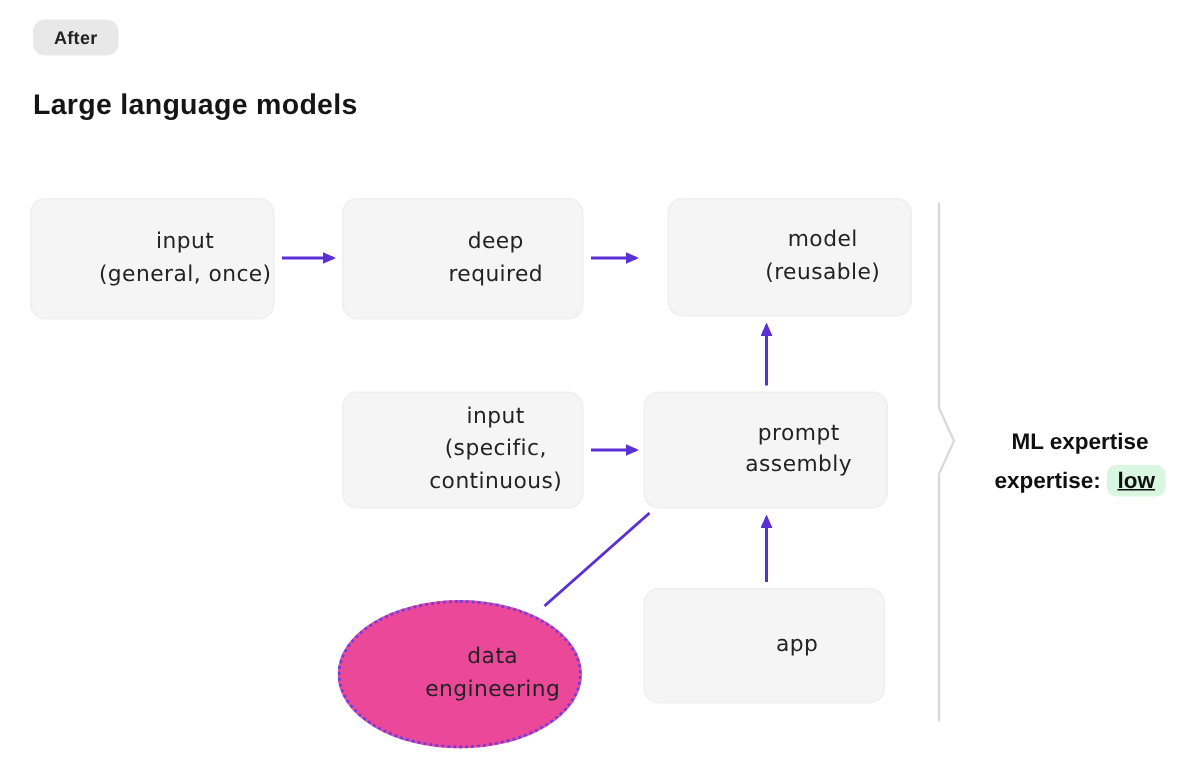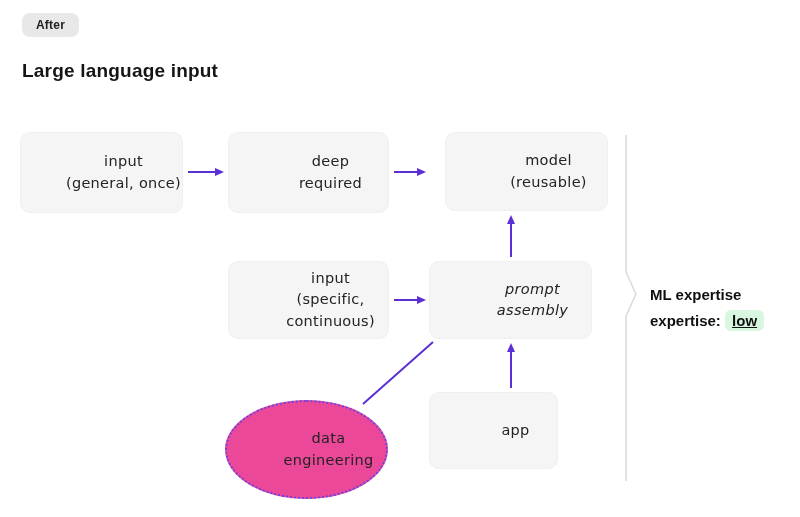--- a/index.html
+++ b/index.html
@@ -22,41 +22,41 @@
     position:absolute;background:#f5f5f6;border:1px solid #efeff0;
     border-radius:10px;display:flex;align-items:center;justify-content:center;
     text-align:center;font-size:14.5px;color:#232323;
     font-family:"DejaVu Sans",sans-serif;letter-spacing:.3px;line-height:1.45;
     white-space:pre-line;box-sizing:border-box;padding-left:44px;
   }
   .node--input-general{left:20px;top:132px;width:163px;height:81px;}
   .node--deep-learning{left:228px;top:132px;width:161px;height:81px;}
   .node--model{left:429px;top:132px;width:163px;height:79px;margin-left:16px;}
   .node--input-specific{left:228px;top:261px;width:161px;height:78px;}
-  .node--prompt-assembly{left:429px;top:261px;width:163px;height:78px;font-style:italic;}
-  .node--app{left:429px;top:392px;width:129px;height:77px;}
+  .node--prompt-assembly{left:429px;top:261px;width:163px;height:78px;}
+  .node--app{left:429px;top:392px;width:161px;height:77px;}
   .node--ellipse{
     left:225px;top:400px;width:163px;height:99px;
     background:#ec4899;border:2px dotted #6b3fe0;border-radius:50%;
   }
   .arrow-layer{position:absolute;left:0;top:0;width:800px;height:517px;pointer-events:none;}
   .ml-note{
     position:absolute;left:650px;top:282px;width:140px;
-    font-size:15px;font-weight:bold;color:#101010;line-height:1.75;
+    font-size:15px;font-weight:bold;color:#101010;line-height:1.75;text-align:center;
   }
   .ml-note .hl{
     background:#d9f7e0;border-radius:6px;padding:2px 7px;text-decoration:underline;
   }
 </style>
 </head>
 <body>
 
 <div class="badge">After</div>
 
-<div class="page-title">Large language input</div>
+<div class="page-title">Large language models</div>
 
 <div class="node node--input-general">input
 (general, once)</div>
 
 <div class="node node--deep-learning">deep
 required</div>
 
 <div class="node node--model">model
 (reusable)</div>
 

